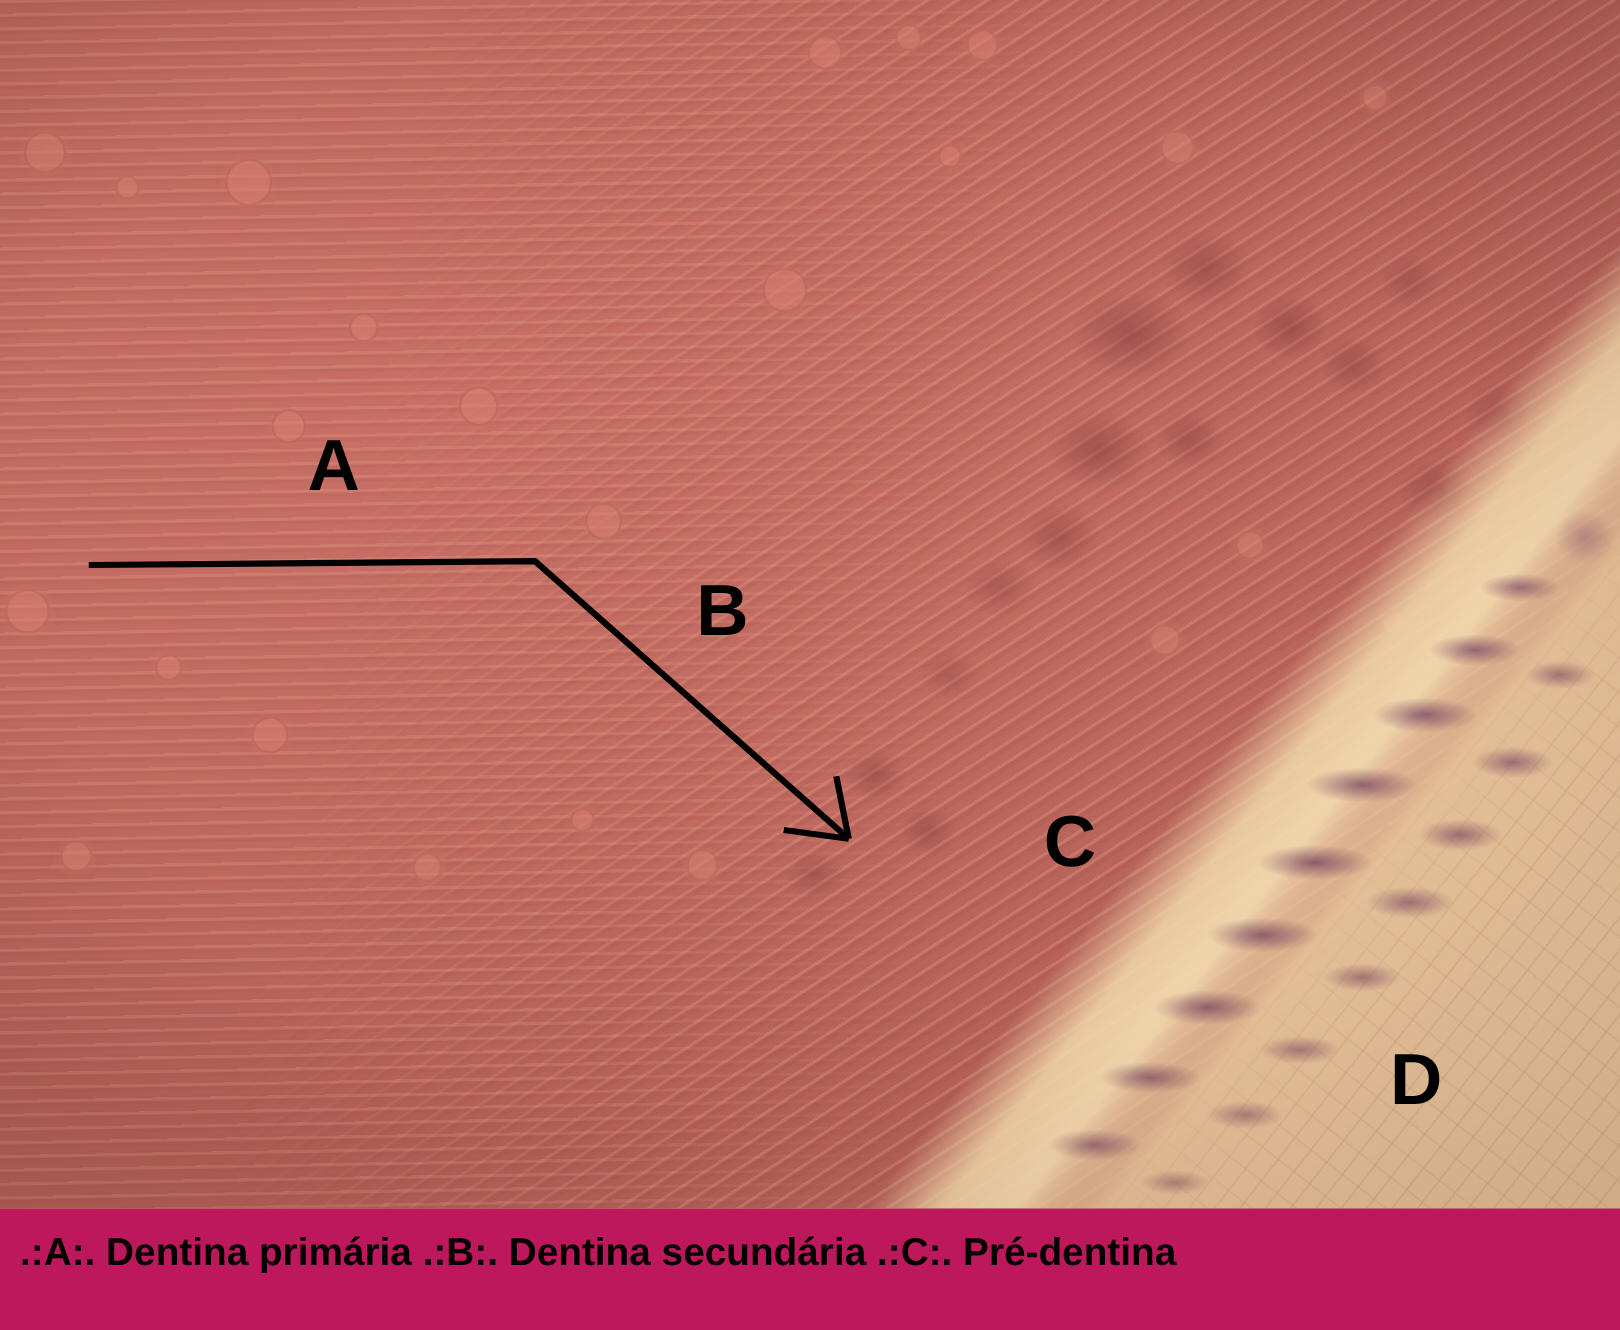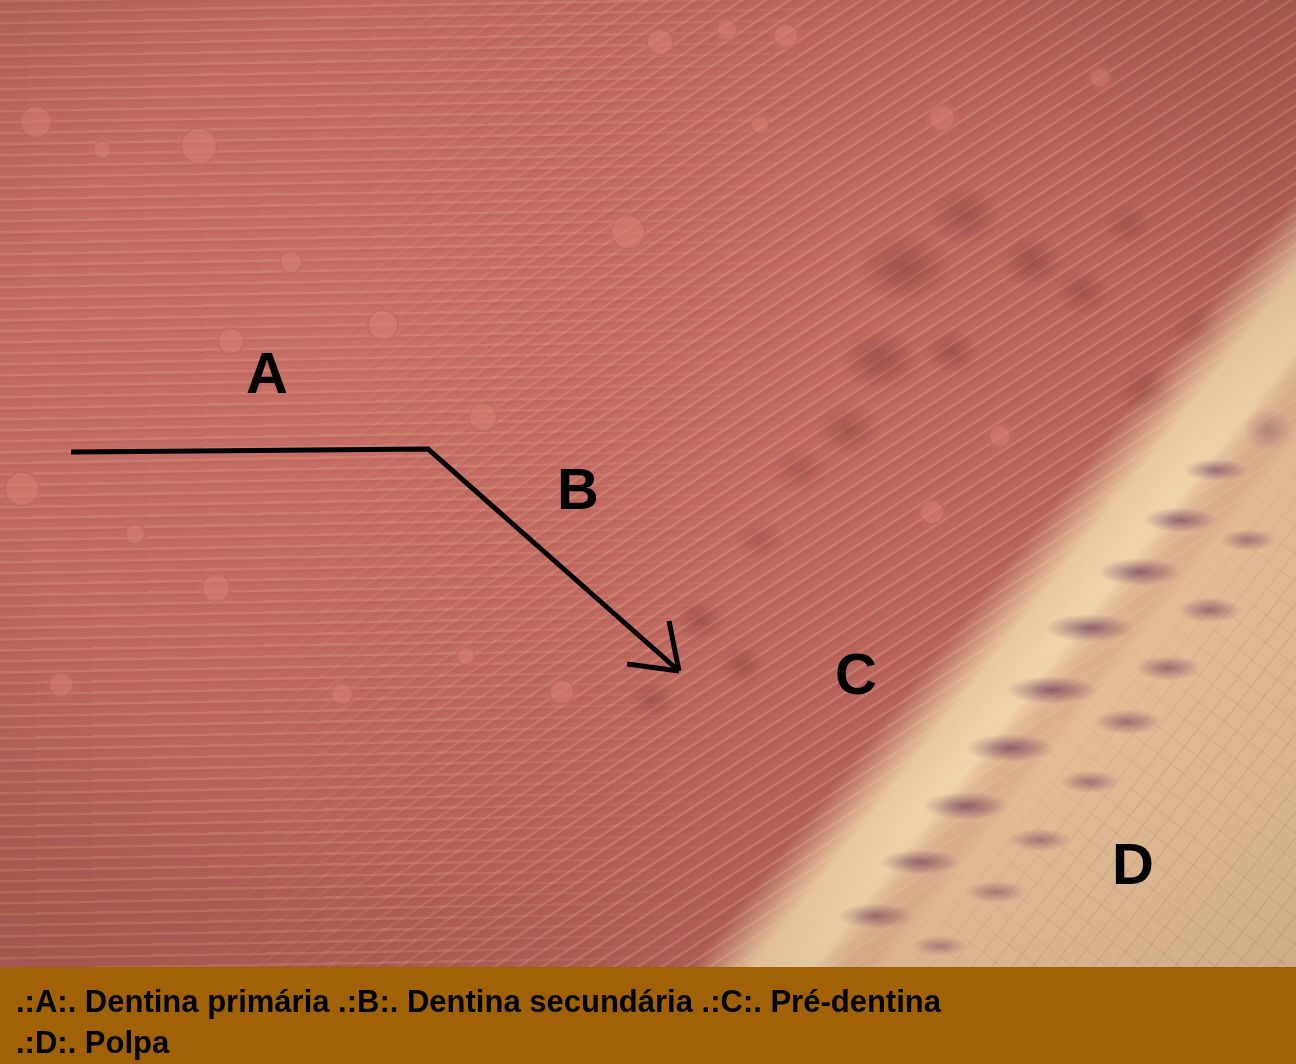--- a/index.html
+++ b/index.html
@@ -198,21 +198,21 @@
     white-space:nowrap;
   }
 
   
   #caption{
     position:absolute;
     left:0;
     top:967px;
     width:1296px;
     height:97px;
-    background:#a16207;
+    background:#be185d;
     box-sizing:border-box;
     padding:14px 0 0 16px;
   }
   .caption-line{
     color:#000;
     font-family:"Liberation Sans",sans-serif;
     font-weight:bold;
     font-size:31px;
     line-height:41px;
     white-space:nowrap;
@@ -270,16 +270,15 @@
 
     <div class="ann-label" style="left:246px; top:344px;">A</div>
     <div class="ann-label" style="left:557px; top:460px;">B</div>
     <div class="ann-label" style="left:835px; top:645px;">C</div>
     <div class="ann-label" style="left:1112px; top:835px;">D</div>
 
   </div>
 
   <div id="caption">
     <div class="caption-line">.:A:. Dentina primária  .:B:. Dentina secundária  .:C:. Pré-dentina</div>
-    <div class="caption-line">.:D:. Polpa</div>
   </div>
 
 </div>
 
 </body></html>

